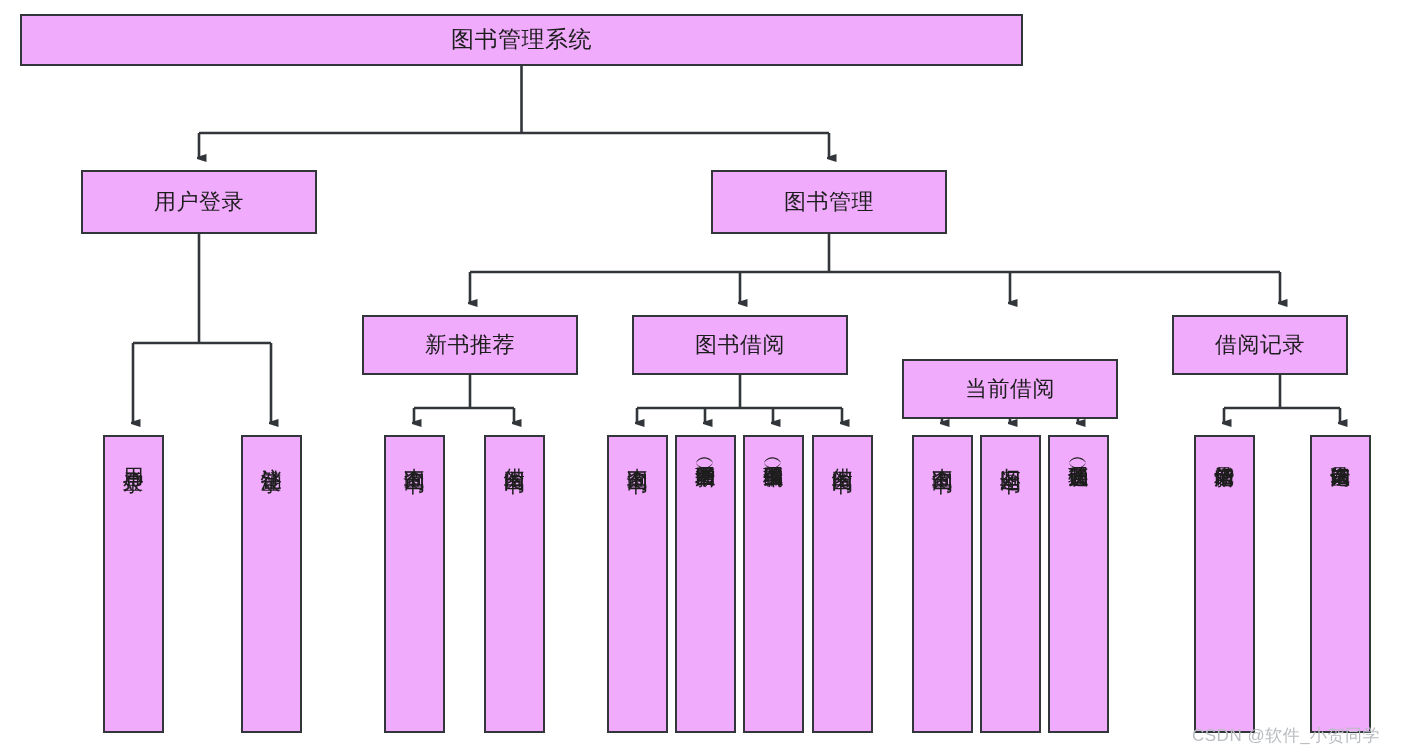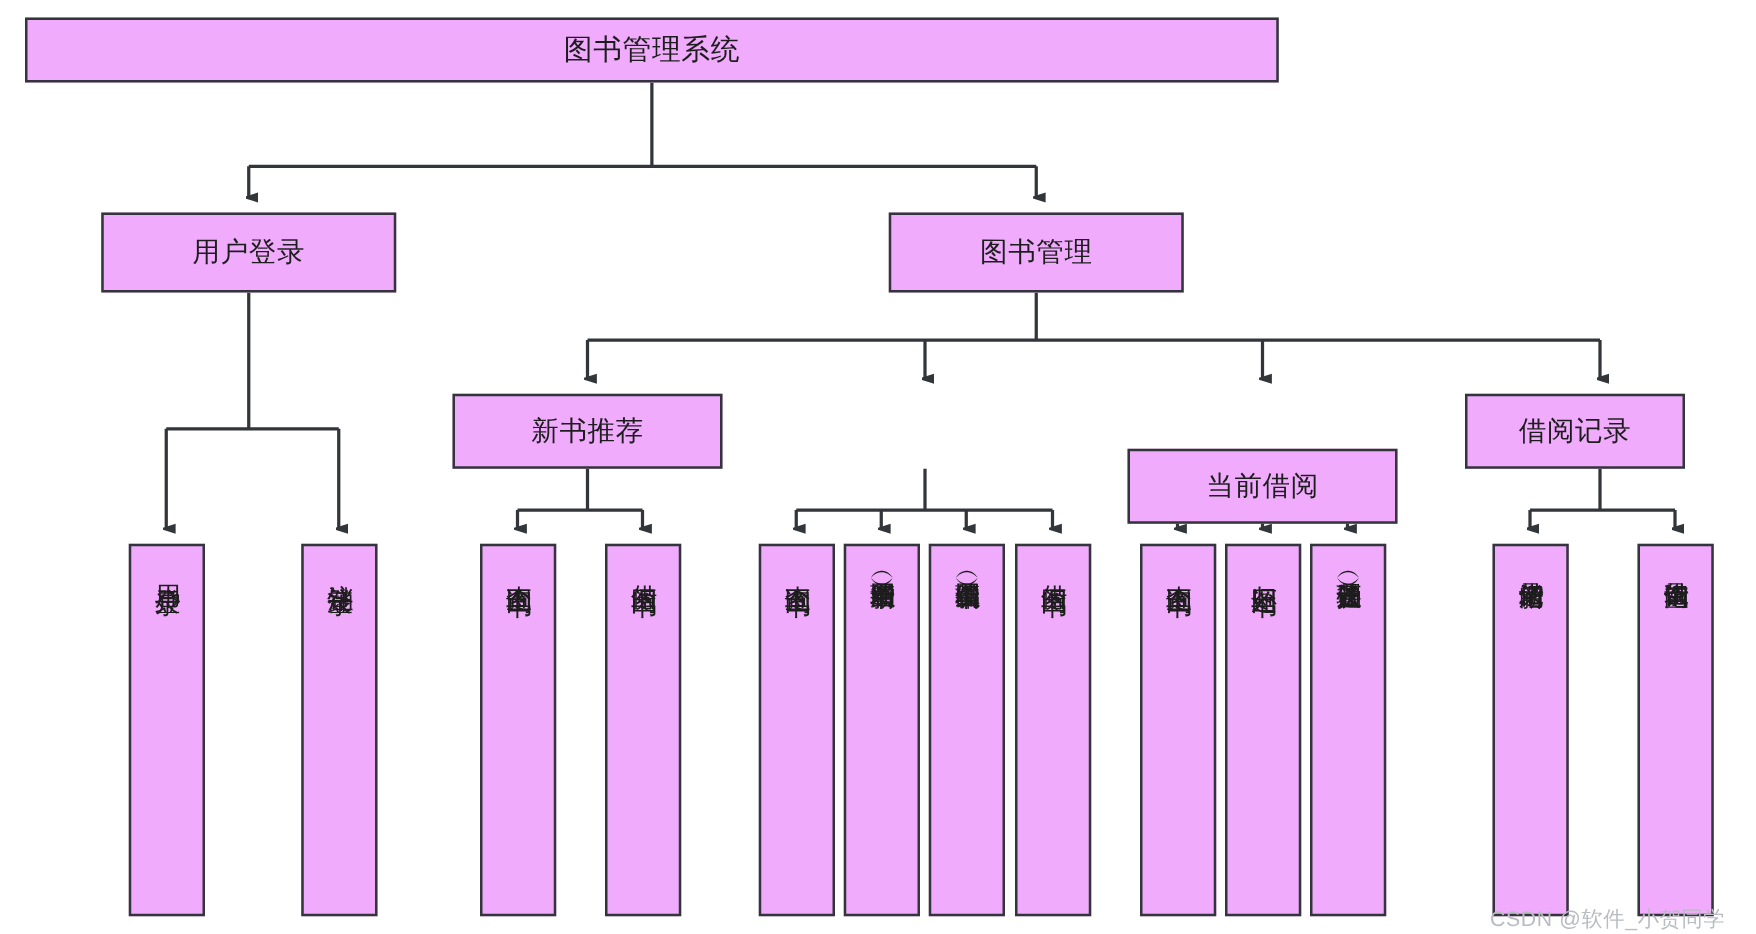--- a/index.html
+++ b/index.html
@@ -137,20 +137,23 @@
   </div>
 
   <div class="node lvl2" style="left:711px; top:170px; width:236px; height:64px;">
     <span class="node-label">图书管理</span>
   </div>
 
   <div class="node lvl3" style="left:362px; top:315px; width:216px; height:60px;">
     <span class="node-label">新书推荐</span>
   </div>
 
+  <div class="node lvl3" style="left:632px; top:315px; width:216px; height:60px;">
+    <span class="node-label">图书借阅</span>
+  </div>
 
   <div class="node lvl3" style="left:902px; top:315px; width:216px; height:60px;margin-top:44px;">
     <span class="node-label">当前借阅</span>
   </div>
 
   <div class="node lvl3" style="left:1172px; top:315px; width:176px; height:60px;">
     <span class="node-label">借阅记录</span>
   </div>
 
   <div class="node leaf" style="left:103px; top:435px; width:61px; height:298px;">

